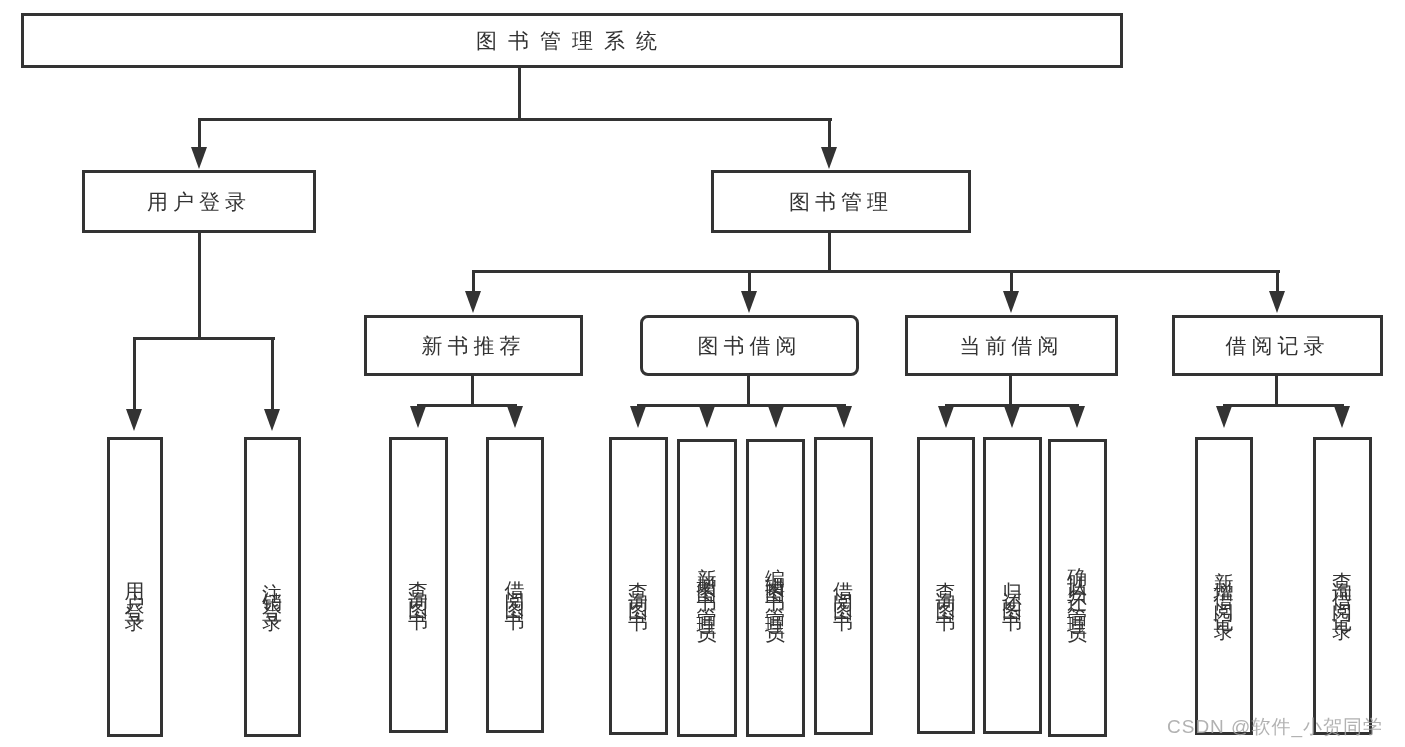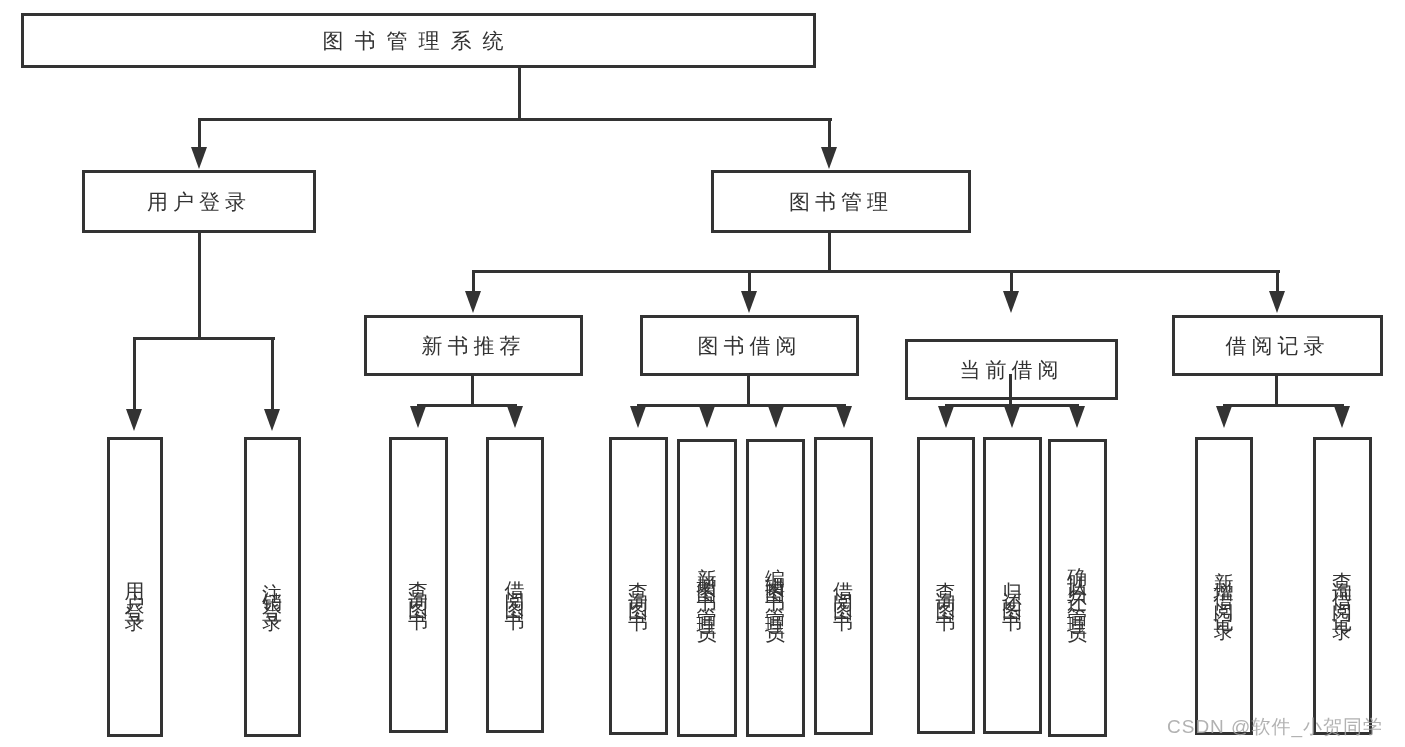--- a/index.html
+++ b/index.html
@@ -66,21 +66,21 @@
     color: rgba(165,165,165,0.85);
     z-index: 5;
     white-space: nowrap;
   }
 </style>
 </head>
 <body>
 
 <div class="stage">
 
-  <div class="node root" style="left:21px; top:13px; width:795px; height:55px;align-items:center;">
+  <div class="node root" style="left:21px; top:13px; width:1102px; height:55px;align-items:center;">
     <span>图书管理系统</span>
   </div>
 
   <div class="vline" style="left:518px; top:66px; width:3px; height:55px;"></div>
   <div class="hline" style="left:198px; top:118px; width:634px; height:3px;"></div>
   <div class="vline" style="left:198px; top:118px; width:3px; height:31px;"></div>
   <div class="arrow" style="left:191px; top:147px;"></div>
   <div class="vline" style="left:828px; top:118px; width:3px; height:31px;"></div>
   <div class="arrow" style="left:821px; top:147px;"></div>
 
@@ -105,24 +105,24 @@
   <div class="vline" style="left:748px; top:270px; width:3px; height:23px;"></div>
   <div class="arrow" style="left:741px; top:291px;"></div>
   <div class="vline" style="left:1010px; top:270px; width:3px; height:23px;"></div>
   <div class="arrow" style="left:1003px; top:291px;"></div>
   <div class="vline" style="left:1276px; top:270px; width:3px; height:23px;"></div>
   <div class="arrow" style="left:1269px; top:291px;"></div>
 
   <div class="node" style="left:364px; top:315px; width:219px; height:61px;justify-content:center;">
     <span>新书推荐</span>
   </div>
-  <div class="node" style="left:640px; top:315px; width:219px; height:61px;">
+  <div class="node" style="left:640px; top:315px; width:219px; height:61px;border-radius:8px;">
     <span>图书借阅</span>
   </div>
-  <div class="node" style="left:905px; top:315px; width:213px; height:61px;margin-top:24px;">
+  <div class="node" style="left:905px; top:315px; width:213px; height:61px;">
     <span>当前借阅</span>
   </div>
   <div class="node" style="left:1172px; top:315px; width:211px; height:61px;">
     <span>借阅记录</span>
   </div>
 
   <div class="vline" style="left:471px; top:374px; width:3px; height:33px;"></div>
   <div class="hline" style="left:417px; top:404px; width:100px; height:3px;"></div>
   <div class="arrow" style="left:410px; top:406px;"></div>
   <div class="arrow" style="left:507px; top:406px;"></div>

